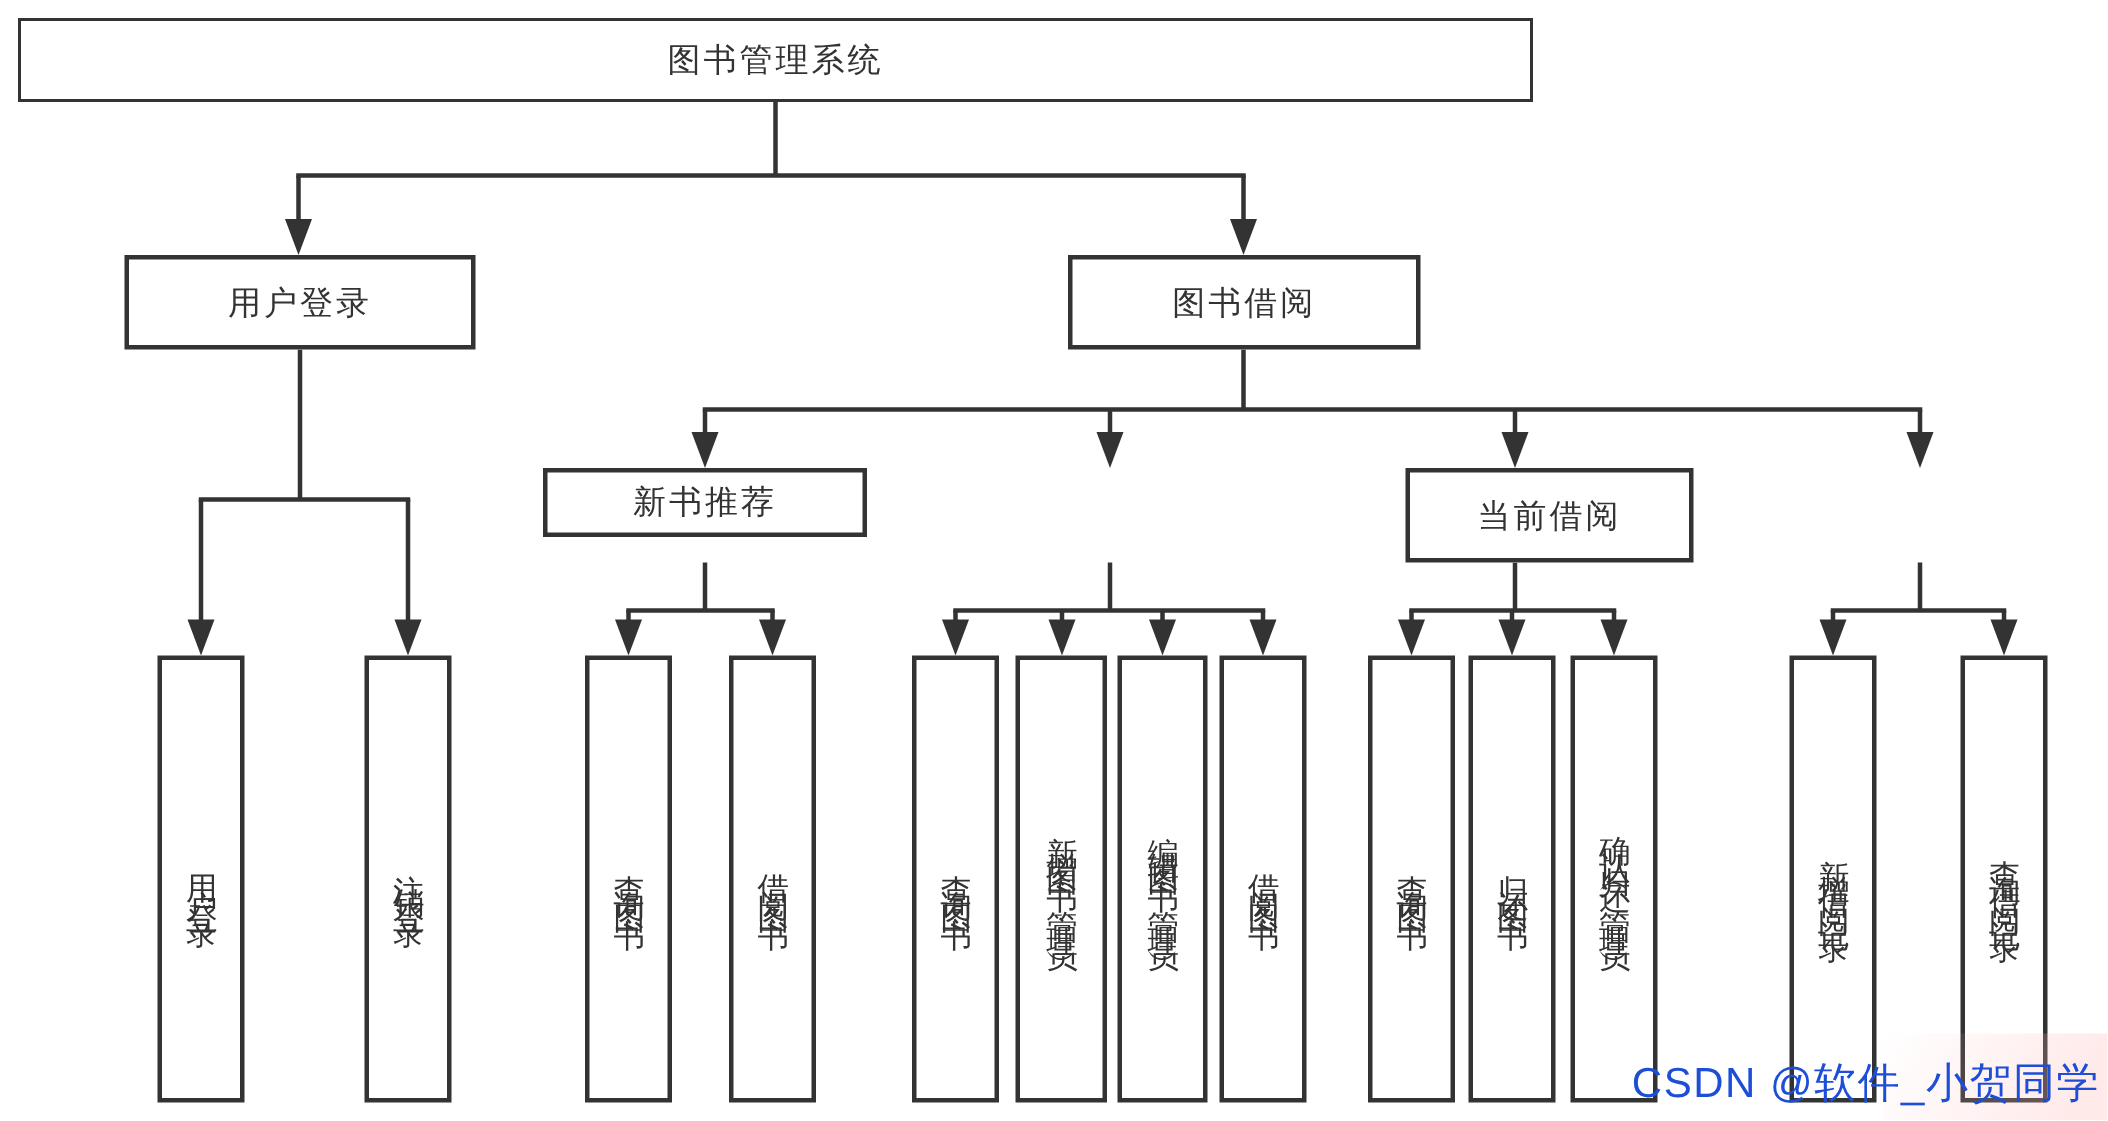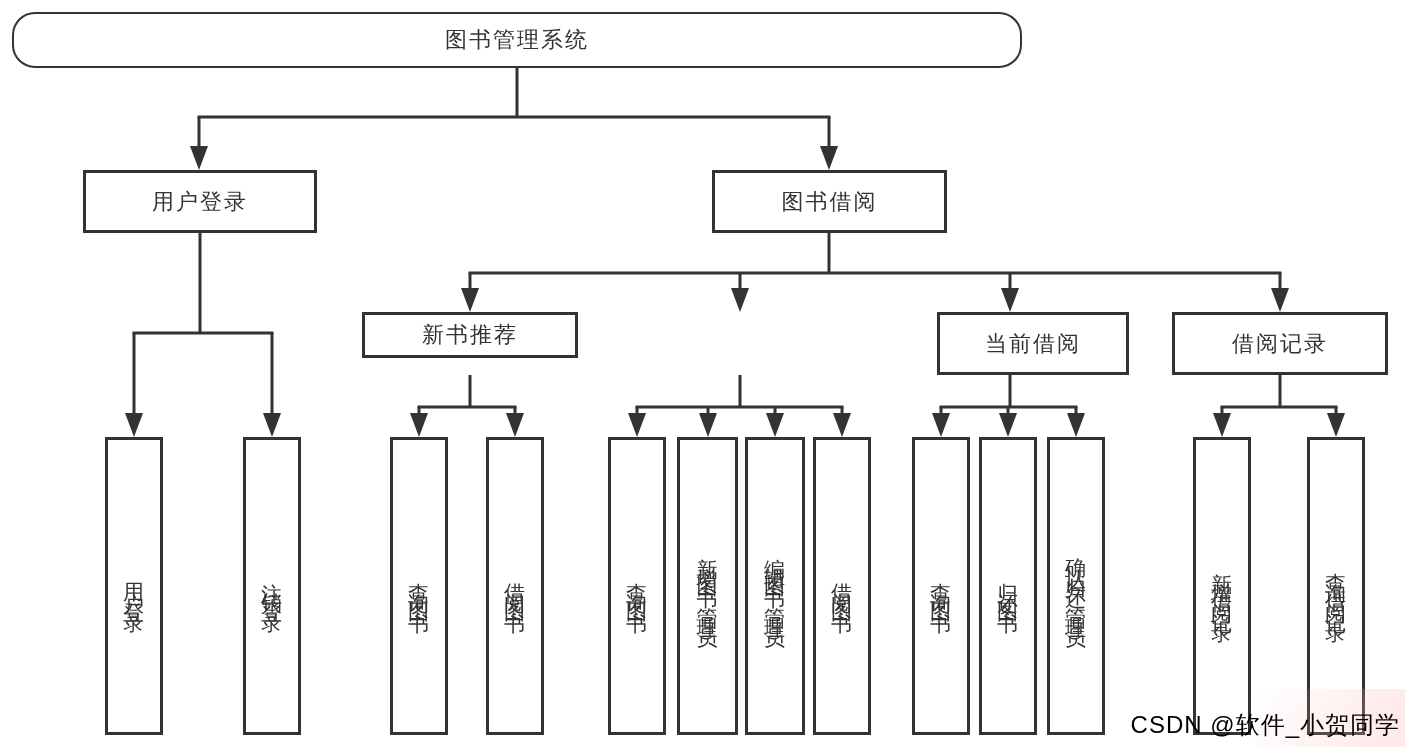--- a/index.html
+++ b/index.html
@@ -49,22 +49,22 @@
     color: #333333;
     top: 437px;
     width: 58px;
     height: 298px;
     line-height: 1;
   }
   #watermark {
     position: absolute;
     right: 5px;
     bottom: 6px;
-    font-size: 24px;
-    color: #000000;
+    font-size: 28px;
+    color: #1d4ed8;
     letter-spacing: 1px;
     white-space: nowrap;
   }
   #corner-tint {
     position: absolute;
     right: 0; bottom: 0;
     width: 150px; height: 58px;
     background: linear-gradient(120deg, rgba(255,200,200,0) 0%, rgba(255,185,185,0.30) 85%);
     pointer-events: none;
   }
@@ -143,28 +143,27 @@
     <g>
       <line x1="1280" y1="375" x2="1280" y2="407"></line>
       <line x1="1220.5" y1="407" x2="1337.5" y2="407"></line>
       <line x1="1222" y1="407" x2="1222" y2="417"></line>
       <polygon points="1213,413 1231,413 1222,437"></polygon>
       <line x1="1336" y1="407" x2="1336" y2="417"></line>
       <polygon points="1327,413 1345,413 1336,437"></polygon>
     </g>
   </svg>
 
-  <div class="hbox root" style="left:12px; top:12px; width:1010px; height:56px;border-radius:23px;">图书管理系统</div>
+  <div class="hbox root" style="left:12px; top:12px; width:1010px; height:56px;">图书管理系统</div>
 
   <div class="hbox" style="left:83px; top:170px; width:234px; height:63px;">用户登录</div>
   <div class="hbox" style="left:712px; top:170px; width:235px; height:63px;">图书借阅</div>
 
   <div class="hbox" style="left:362px; top:312px; width:216px; height:46px;">新书推荐</div>
   <div class="hbox" style="left:903px; top:312px; width:192px; height:63px;margin-left:34px;">当前借阅</div>
-  <div class="hbox" style="left:1172px; top:312px; width:216px; height:63px;">借阅记录</div>
 
   <div class="vbox" style="left:105px;">用户登录</div>
   <div class="vbox" style="left:243px;">注销登录</div>
 
   <div class="vbox" style="left:390px;">查询图书</div>
   <div class="vbox" style="left:486px;">借阅图书</div>
 
   <div class="vbox" style="left:608px;">查询图书</div>
   <div class="vbox" style="left:677px; width:61px;">新增图书（管理员）</div>
   <div class="vbox" style="left:745px; width:60px;">编辑图书（管理员）</div>

